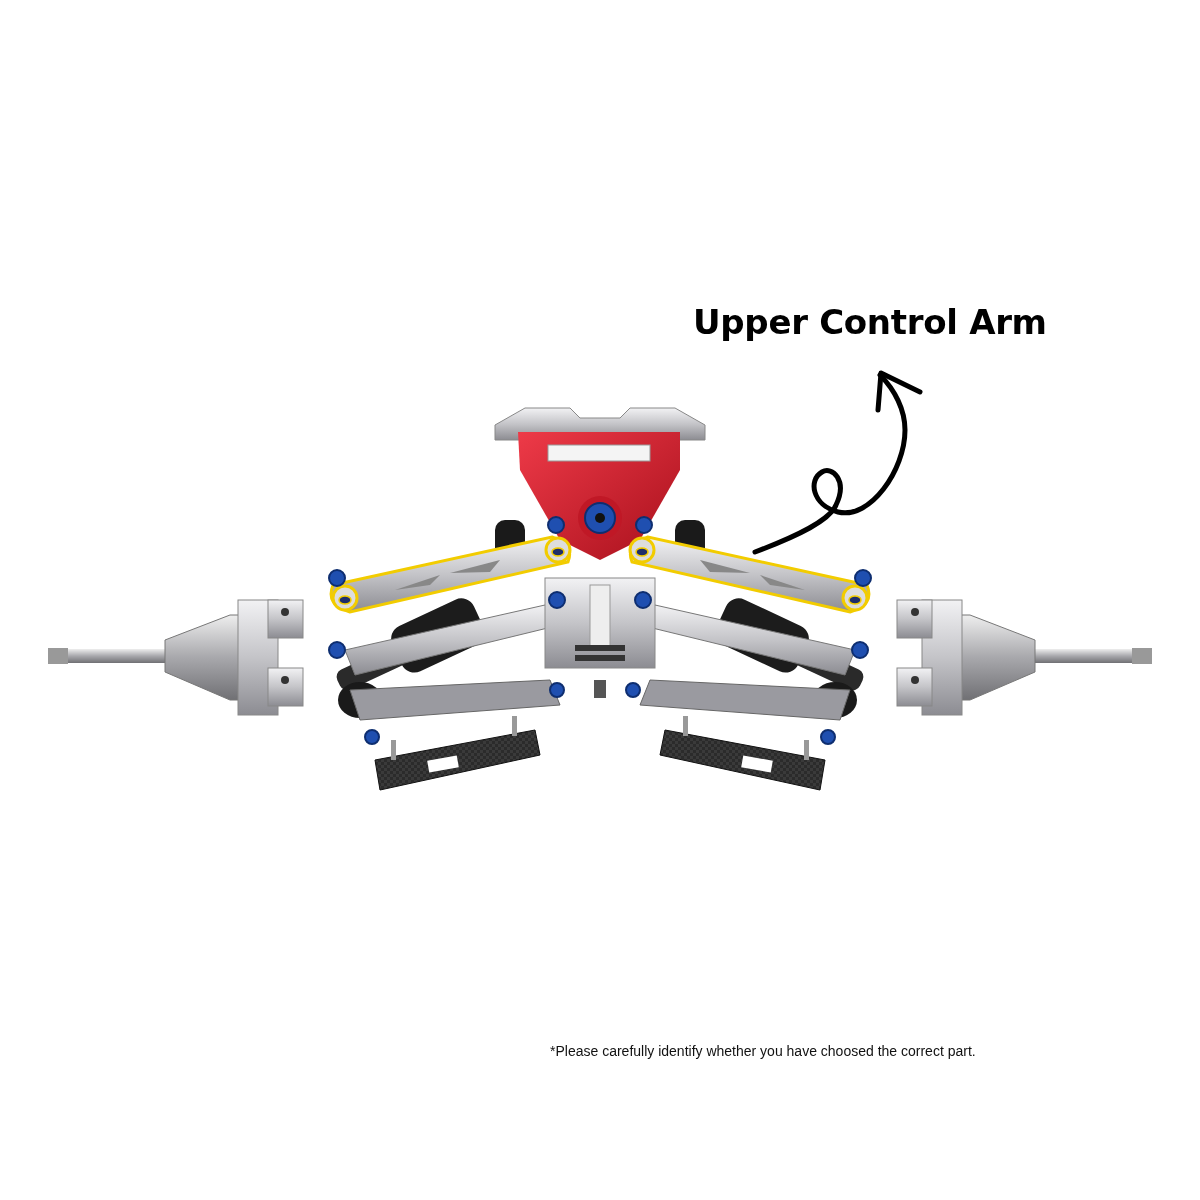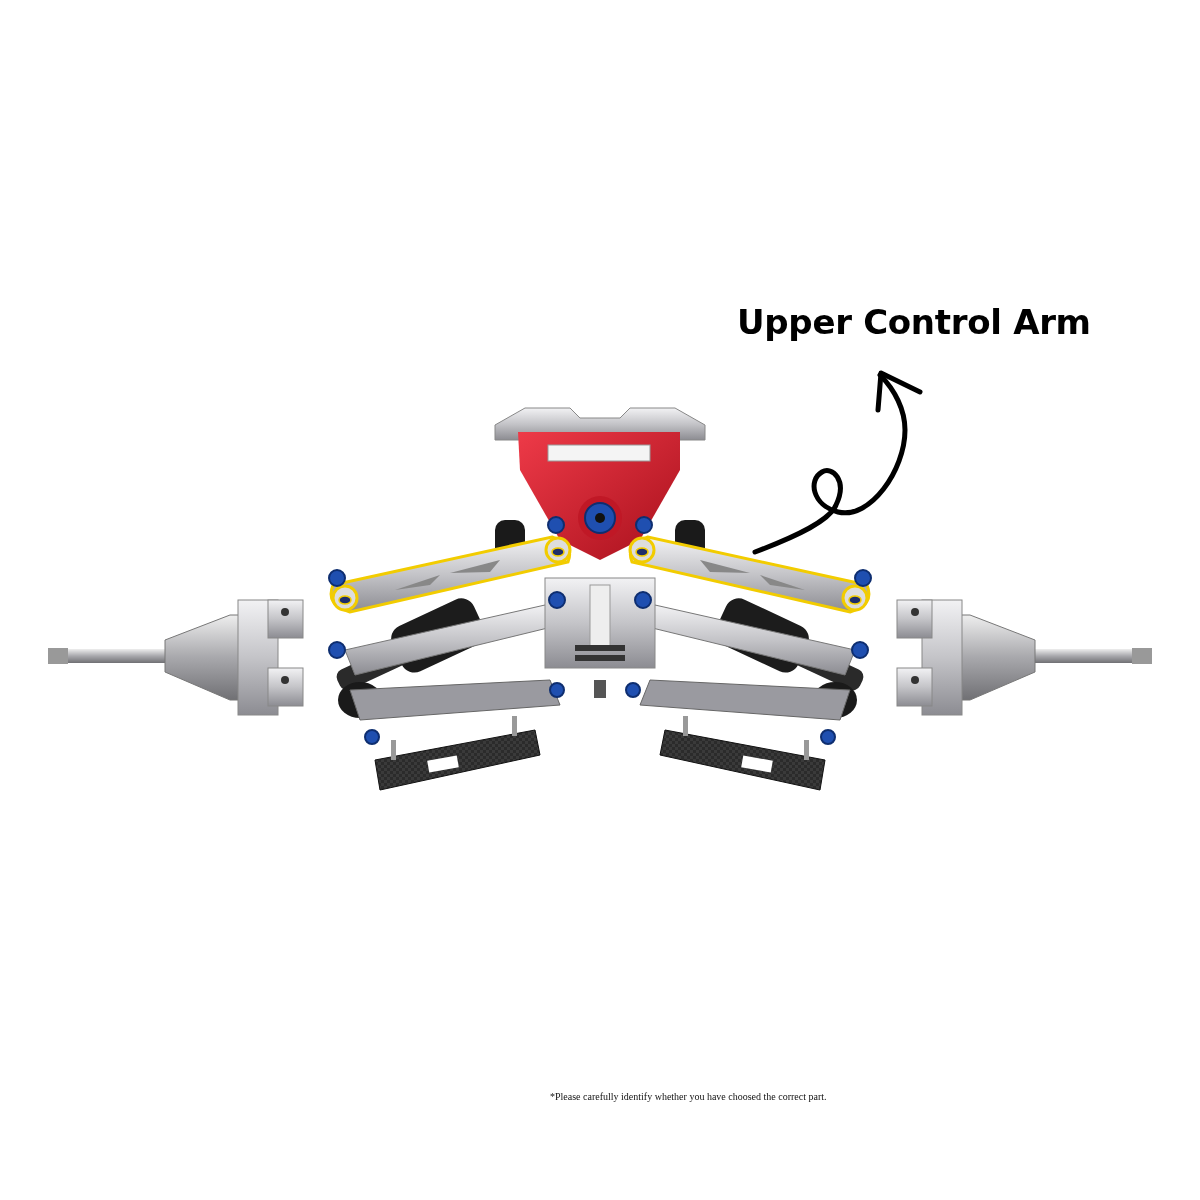--- a/index.html
+++ b/index.html
@@ -1,24 +1,24 @@
 <!DOCTYPE html>
 <html><head>
 <meta charset="utf-8">
 <style>
   html, body { margin: 0; padding: 0; background: #ffffff; }
   body { width: 1200px; height: 1200px; position: relative; overflow: hidden; font-family: "DejaVu Sans", sans-serif; }
   .title {
     position: absolute; left: 693px; top: 302px;
     font-family: "DejaVu Sans", sans-serif; font-weight: bold; font-size: 34px;
-    color: #000; letter-spacing: -0.3px; white-space: nowrap; margin-left: 44px;
+    color: #000; letter-spacing: -0.3px; white-space: nowrap;
   }
   .footnote {
-    position: absolute; left: 550px; top: 1091px;
-    font-family: Liberation Serif, serif; font-size: 10px; color: #111;
+    position: absolute; left: 550px; top: 1043px;
+    font-family: Liberation Sans, sans-serif; font-size: 14px; color: #111;
     white-space: nowrap;
   }
   svg.art { position: absolute; left: 0; top: 0; }
 </style>
 </head>
 <body>
 
 <svg class="art" width="1200" height="1200" viewBox="0 0 1200 1200">
   <defs>
     <linearGradient id="alu" x1="0" y1="0" x2="0" y2="1">

